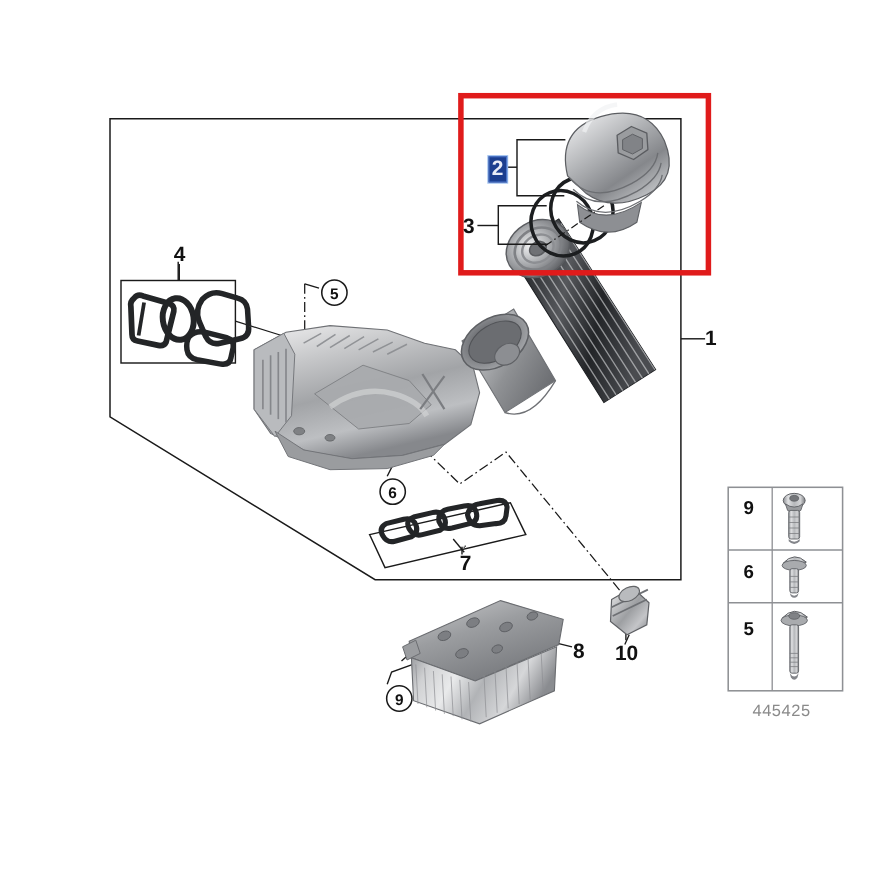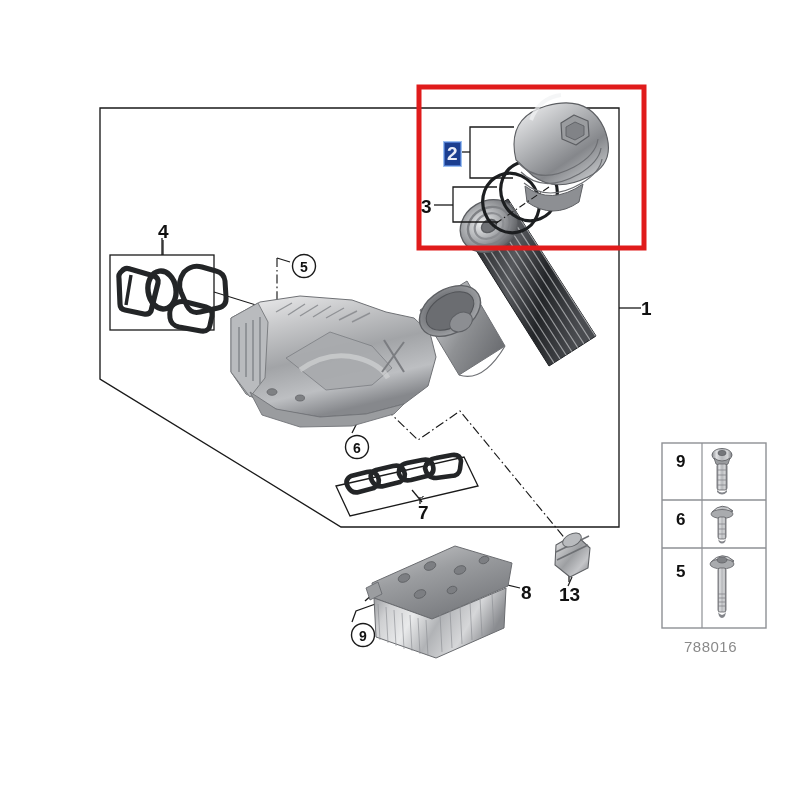--- a/index.html
+++ b/index.html
@@ -384,21 +384,21 @@
   <div class="callout-txt" style="left:300px;top:259px;">5</div>
 
   <div class="callout-txt" style="left:353px;top:440px;">6</div>
 
   <div class="num n-big" style="left:418px;top:503px;">7</div>
 
   <div class="num n-big" style="left:521px;top:583px;">8</div>
 
   <div class="callout-txt" style="left:359px;top:628px;">9</div>
 
-  <div class="num n-big" style="left:559px;top:585px;">13</div>
+  <div class="num n-big" style="left:559px;top:585px;">10</div>
 
   <div class="legend-num" style="left:676px;top:452px;">9</div>
   <div class="legend-num" style="left:676px;top:510px;">6</div>
   <div class="legend-num" style="left:676px;top:562px;">5</div>
 
-  <div class="diagnum" style="left:684px;top:638px;">788016</div>
+  <div class="diagnum" style="left:684px;top:638px;">445425</div>
 
 </div>
 
 </body></html>

